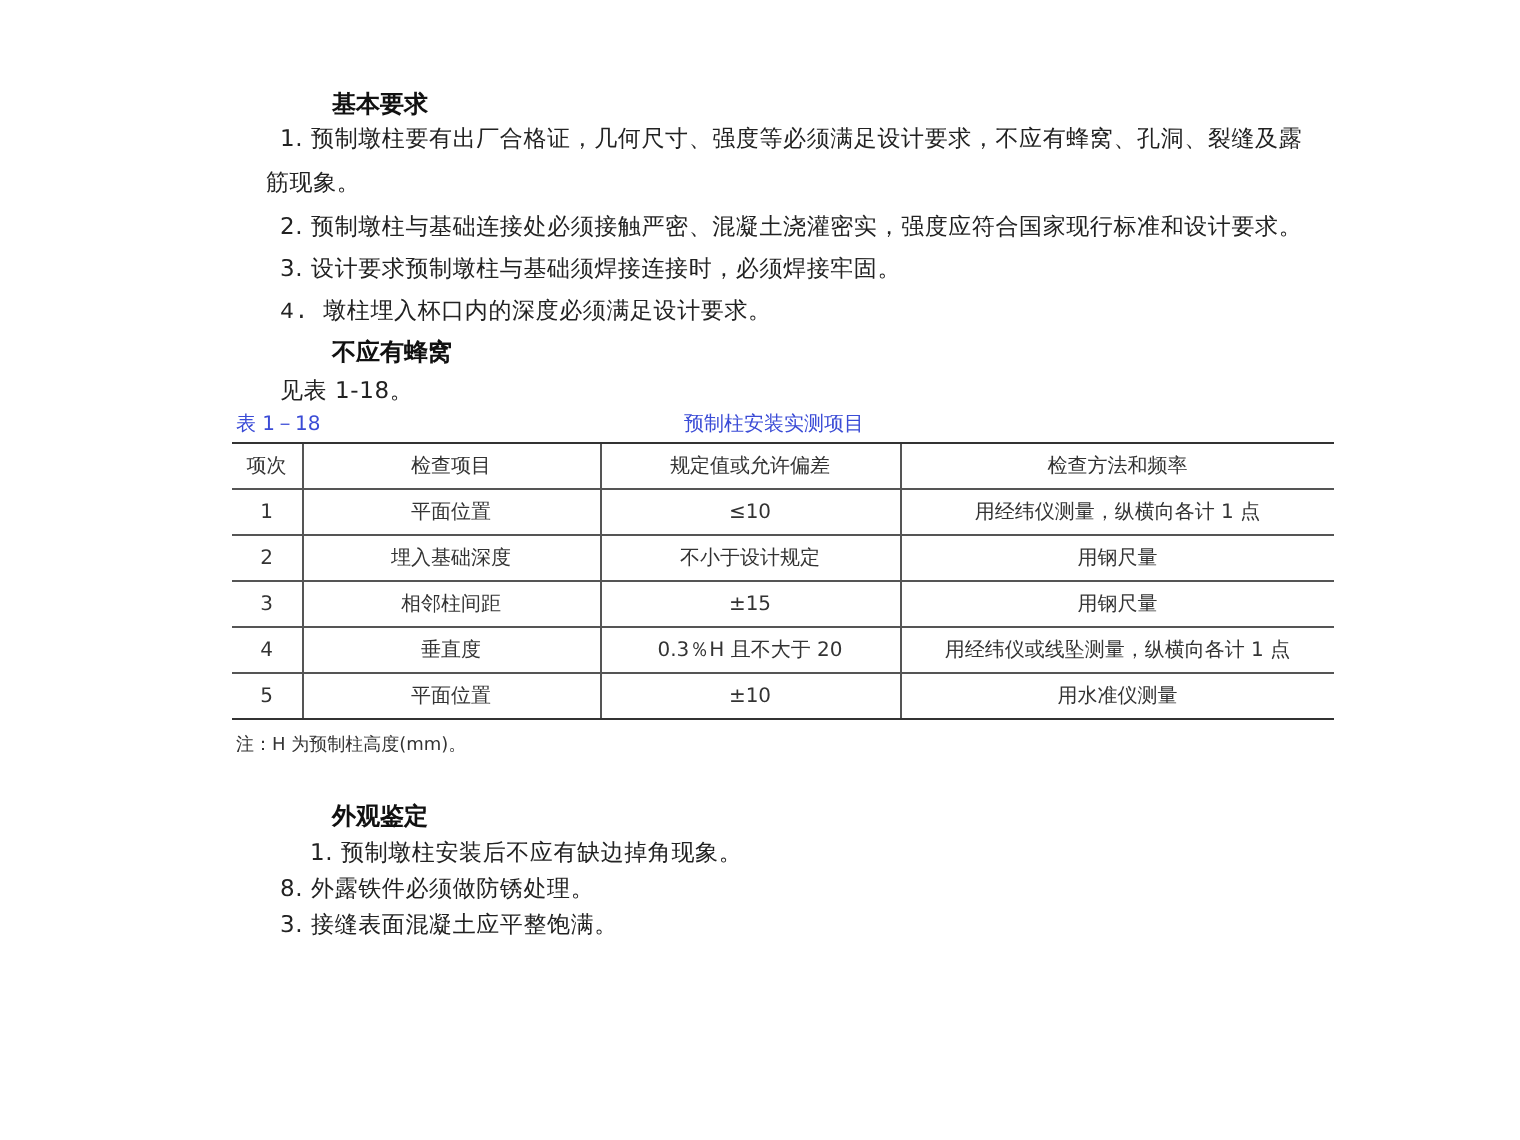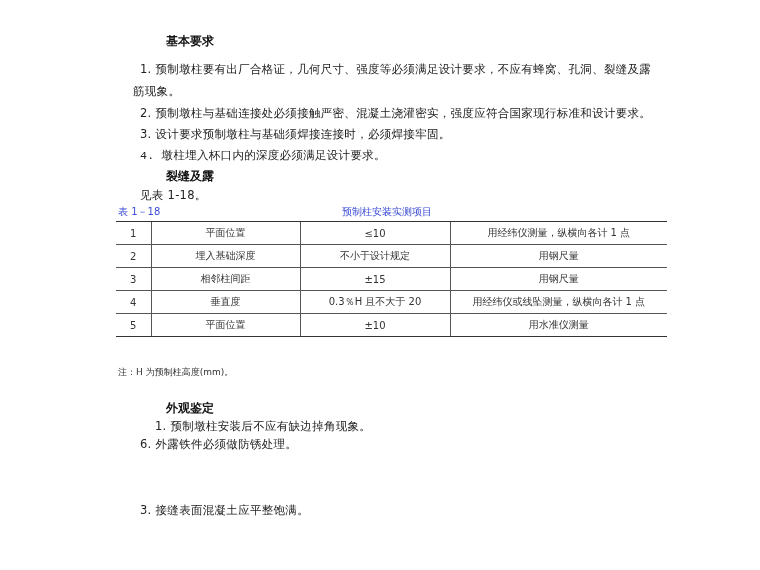--- a/index.html
+++ b/index.html
@@ -14,41 +14,47 @@
             font-size:10px; color:#333; }
   table.t td { height:22px; text-align:center; border-top:1px solid #555; border-bottom:1px solid #555; padding:0; }
   table.t tr:first-child td { border-top:1.5px solid #333; }
   table.t tr:last-child td { border-bottom:1.5px solid #333; }
   table.t td + td { border-left:1px solid #555; }
 </style>
 </head>
 <body>
 
 <div>
-  <div class="abs h" style="left:166px;top:33px;">基本要求</div>
+  <div class="abs h" style="left:166px;top:44px;">基本要求</div>
   <div class="abs p" style="left:140px;top:62px;">1. 预制墩柱要有出厂合格证，几何尺寸、强度等必须满足设计要求，不应有蜂窝、孔洞、裂缝及露</div>
   <div class="abs p" style="left:133px;top:84px;">筋现象。</div>
   <div class="abs p" style="left:140px;top:106px;">2. 预制墩柱与基础连接处必须接触严密、混凝土浇灌密实，强度应符合国家现行标准和设计要求。</div>
   <div class="abs p" style="left:140px;top:127px;">3. 设计要求预制墩柱与基础须焊接连接时，必须焊接牢固。</div>
   <div class="abs p" style="left:140px;top:148px;font-family:Liberation Mono, monospace;">4. 墩柱埋入杯口内的深度必须满足设计要求。</div>
 
-  <div class="abs h" style="left:166px;top:168px;">裂缝及露</div>
+  <div class="abs h" style="left:166px;top:168px;">不应有蜂窝</div>
   <div class="abs p" style="left:140px;top:188px;">见表 1-18。</div>
 
   <div class="abs blue" style="left:118px;top:205px;font-weight:normal;">表 1－18</div>
   <div class="abs blue" style="left:342px;top:205px;">预制柱安装实测项目</div>
 
   <table class="t">
     <colgroup>
         <col style="width:35px">
         <col style="width:149px">
         <col style="width:150px">
         <col style="width:217px">
       </colgroup>
     <tbody>
+        <tr>
+      <td>项次</td>
+      <td>检查项目</td>
+      <td>规定值或允许偏差</td>
+      <td>检查方法和频率</td>
+    </tr>
     <tr>
       <td>1</td>
       <td>平面位置</td>
       <td>≤10</td>
       <td>用经纬仪测量，纵横向各计 1 点</td>
     </tr>
     <tr>
       <td>2</td>
       <td>埋入基础深度</td>
       <td>不小于设计规定</td>
@@ -72,15 +78,15 @@
       <td>±10</td>
       <td>用水准仪测量</td>
     </tr>
   </tbody>
     </table>
 
   <div class="abs note" style="left:118px;top:366px;">注：H 为预制柱高度(mm)。</div>
 
   <div class="abs h" style="left:166px;top:400px;">外观鉴定</div>
   <div class="abs p" style="left:140px;top:419px;margin-left:15px;">1. 预制墩柱安装后不应有缺边掉角现象。</div>
-  <div class="abs p" style="left:140px;top:437px;">6. 外露铁件必须做防锈处理。</div>
-  <div class="abs p" style="left:140px;top:455px;margin-top:48px;">3. 接缝表面混凝土应平整饱满。</div>
+  <div class="abs p" style="left:140px;top:437px;">8. 外露铁件必须做防锈处理。</div>
+  <div class="abs p" style="left:140px;top:455px;">3. 接缝表面混凝土应平整饱满。</div>
 </div>
 
 </body></html>

